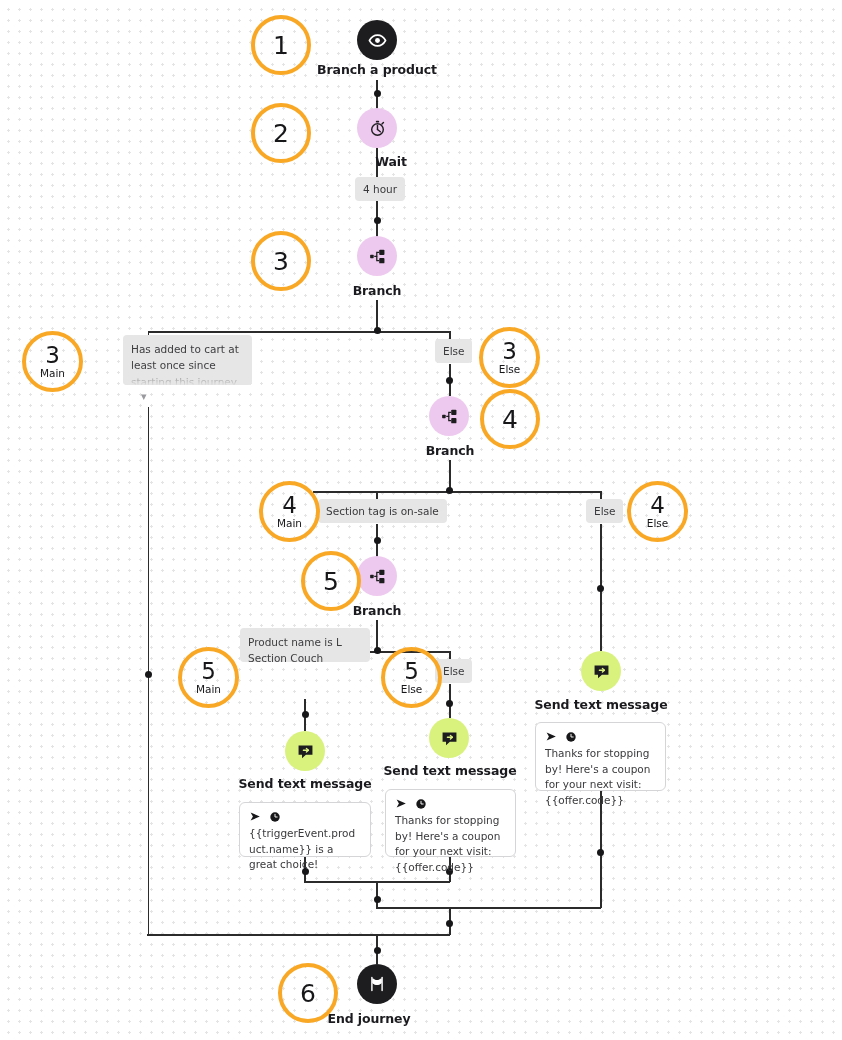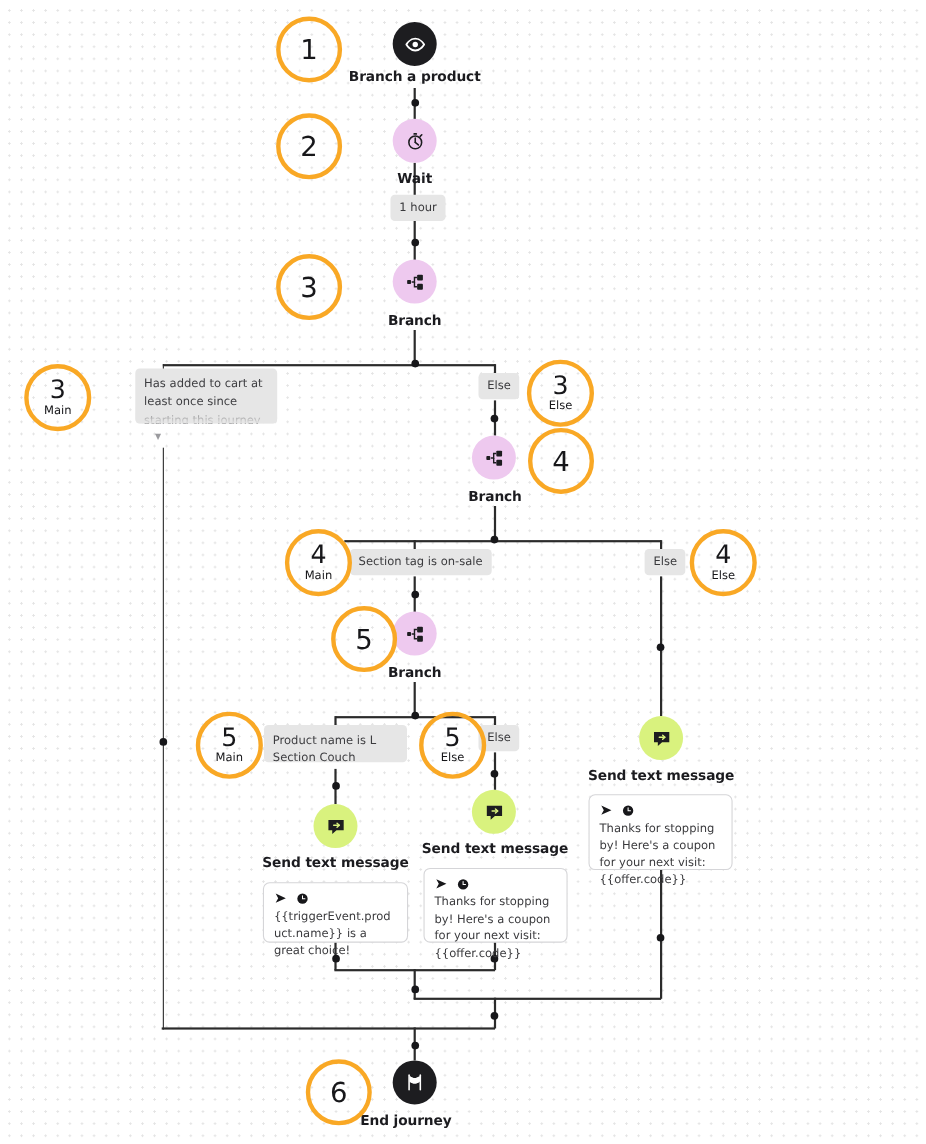--- a/index.html
+++ b/index.html
@@ -230,22 +230,22 @@
 
   <div class="node-icon lilac" style="left:357px; top:108px;">
     <svg width="17" height="17" viewBox="0 0 24 24">
       <circle cx="12" cy="13.4" r="8.2" fill="none" stroke="#1d1d20" stroke-width="2"></circle>
       <path d="M12 13.4V7.8" stroke="#1d1d20" stroke-width="2" stroke-linecap="round"></path>
       <path d="M12 13.4l4 3.2" stroke="#1d1d20" stroke-width="2" stroke-linecap="round"></path>
       <rect x="9.6" y="1.2" width="4.8" height="2.4" rx="1.1" fill="#1d1d20"></rect>
       <path d="M18.3 5.6l2.1-2.1" stroke="#1d1d20" stroke-width="2" stroke-linecap="round"></path>
     </svg>
   </div>
-  <div class="node-label" style="left:276px; top:154px; width:202px;">Wait</div>
-  <div class="chip" style="left:355px; top:177px;">1 hour</div>
+  <div class="node-label" style="left:290px; top:154px; width:202px;">Wait</div>
+  <div class="chip" style="left:355px; top:177px;">4 hour</div>
   <div class="badge plain" style="left:251px; top:103px; width:52px; height:52px;">
     <span class="num">2</span>
   </div>
 
   <div class="node-icon lilac" style="left:357px; top:236px;">
     <svg width="17" height="17" viewBox="0 0 24 24">
       <rect x="1.6" y="9.4" width="5" height="5" rx="1" fill="#1d1d20"></rect>
       <rect x="14.4" y="2.4" width="7.4" height="7.4" rx="1.2" fill="#1d1d20"></rect>
       <rect x="14.4" y="14.2" width="7.4" height="7.4" rx="1.2" fill="#1d1d20"></rect>
       <path d="M7.4 11.9h3.6V6.1h3.2" stroke="#1d1d20" stroke-width="1.8" fill="none"></path>
@@ -303,21 +303,21 @@
       <rect x="14.4" y="14.2" width="7.4" height="7.4" rx="1.2" fill="#1d1d20"></rect>
       <path d="M7.4 11.9h3.6V6.1h3.2" stroke="#1d1d20" stroke-width="1.8" fill="none"></path>
       <path d="M11 11.9v6h3.2" stroke="#1d1d20" stroke-width="1.8" fill="none"></path>
     </svg>
   </div>
   <div class="node-label" style="left:276px; top:603px; width:202px;">Branch</div>
   <div class="badge plain" style="left:301px; top:551px; width:52px; height:52px;">
     <span class="num">5</span>
   </div>
 
-  <div class="cond-box" style="left:240px; top:659px; width:130px; height:34px;">Product name is L Section Couch</div>
+  <div class="cond-box" style="left:240px; top:628px; width:130px; height:34px;">Product name is L Section Couch</div>
   <div class="badge" style="left:178px; top:647px; width:53px; height:53px;">
     <span class="num">5</span>
     <span class="sub">Main</span>
   </div>
 
   <div class="chip" style="left:435px; top:659px;">Else</div>
   <div class="badge" style="left:381px; top:647px; width:53px; height:53px;">
     <span class="num">5</span>
     <span class="sub">Else</span>
   </div>

